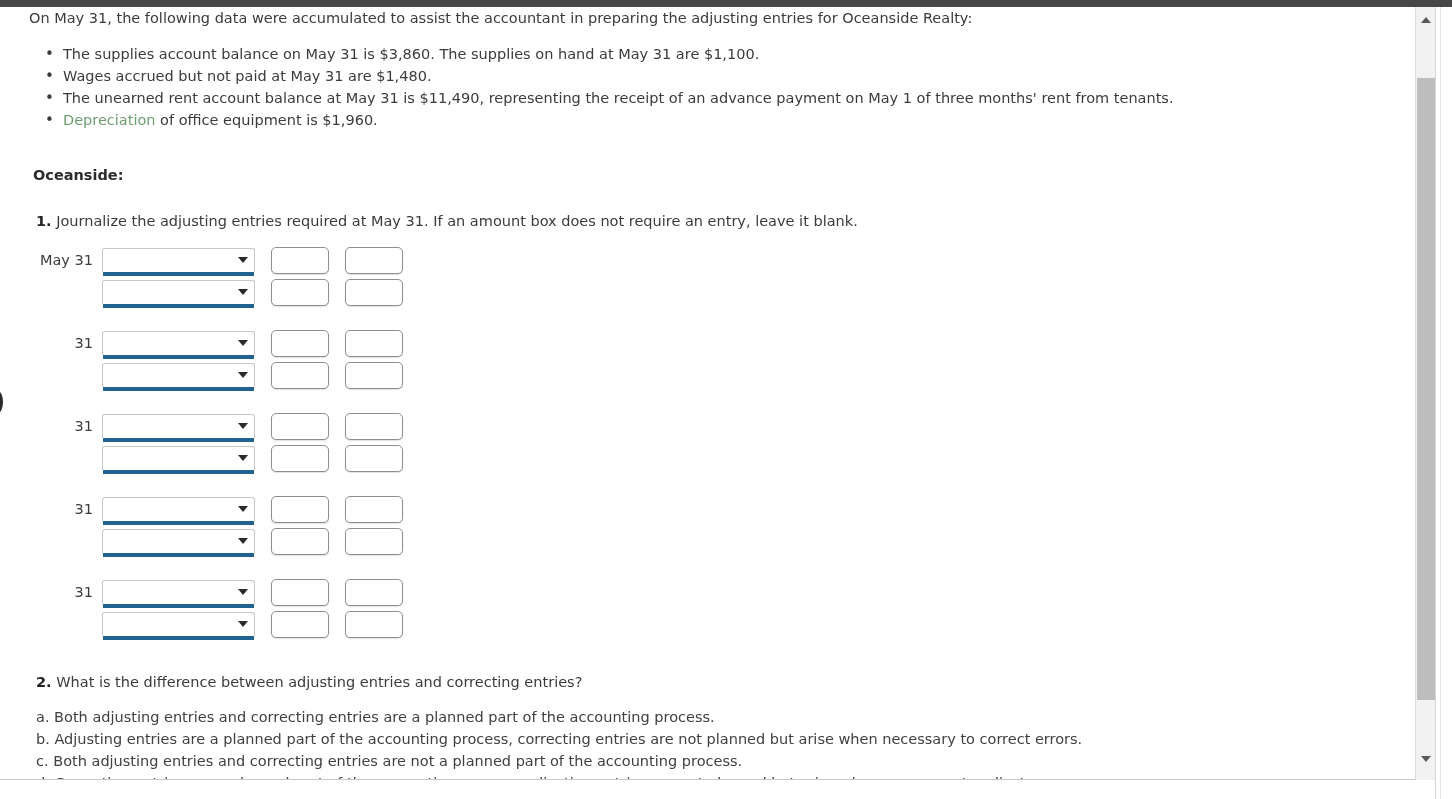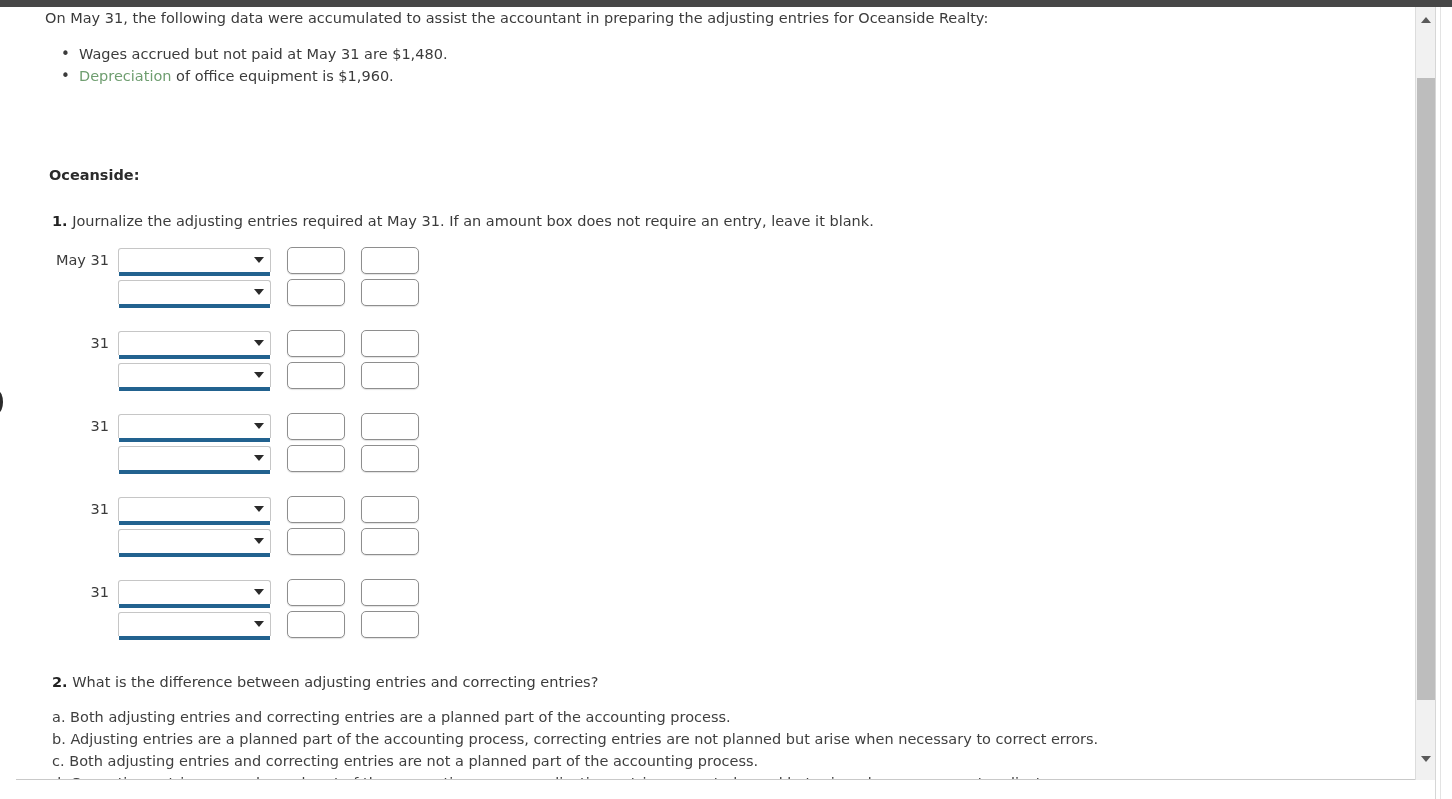--- a/index.html
+++ b/index.html
@@ -44,21 +44,20 @@
   
   .viewport {
     position: absolute;
     left: 0;
     top: 7px;
     width: 1415px;
     height: 773px;
     overflow: hidden;
     background: #ffffff;
     border-bottom: 1px solid #c9c9c9;
-    margin-left: 16px;
   }
   .content {
     position: relative;
     padding: 0;
     width: 1415px;
   }
 
   
   .intro {
     margin: 0;
@@ -292,21 +291,27 @@
 
 <div class="left-edge-handle"></div>
 
 <div class="viewport">
   <div class="content">
 
     <p class="intro">On May 31, the following data were accumulated to assist the accountant in preparing the adjusting entries for Oceanside Realty:</p>
 
     <ul class="facts">
       <li>
+        <span>The supplies account balance on May 31 is $3,860. The supplies on hand at May 31 are $1,100.</span>
+      </li>
+      <li>
         <span>Wages accrued but not paid at May 31 are $1,480.</span>
+      </li>
+      <li>
+        <span>The unearned rent account balance at May 31 is $11,490, representing the receipt of an advance payment on May 1 of three months' rent from tenants.</span>
       </li>
       <li>
         <span class="glossary-term">Depreciation</span><span> of office equipment is $1,960.</span>
       </li>
     </ul>
 
     <div class="required-head">Oceanside:</div>
 
     <div class="q1-line">
       <span class="q-num">1.</span><span> Journalize the adjusting entries required at May 31. If an amount box does not require an entry, leave it blank.</span>

